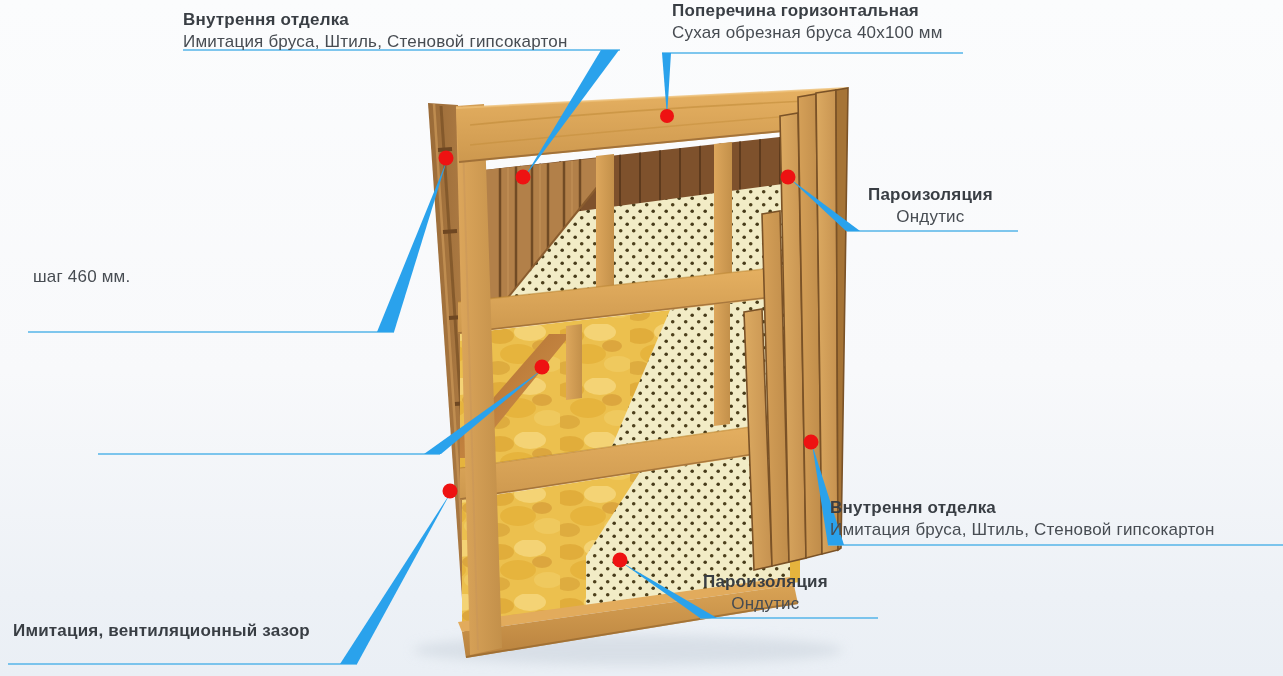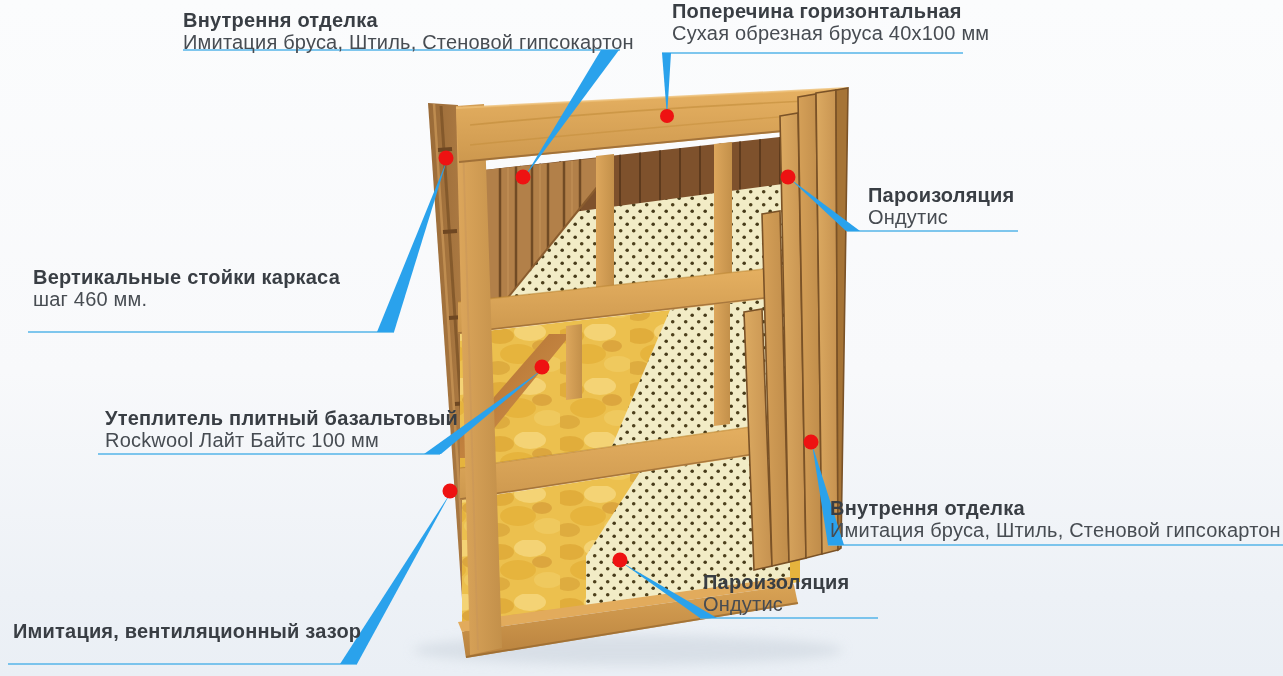--- a/index.html
+++ b/index.html
@@ -4,24 +4,24 @@
 <style>
   html,body{margin:0;padding:0;}
   body{font-family:"Liberation Sans", sans-serif;}
   .stage{
     position:relative;width:1283px;height:676px;overflow:hidden;
     background:linear-gradient(180deg,#fbfcfd 0%,#f8f9fb 55%,#edf1f6 88%,#eaeff5 100%);
   }
   .wall-svg{position:absolute;left:0;top:0;z-index:1;}
   .callout{
     position:absolute;z-index:3;white-space:nowrap;
-    font-size:20px;line-height:22px;letter-spacing:.2px;color:#474c52;
+    font-size:17px;line-height:22px;letter-spacing:.2px;color:#474c52;
   }
   .callout .t{font-weight:700;color:#393e44;}
-  .callout .d{font-weight:400;}
+  .callout .d{font-weight:400;text-align:center;}
 </style>
 </head>
 <body>
 
 <div class="stage">
 
   <svg class="wall-svg" width="1283" height="676" viewBox="0 0 1283 676" xmlns="http://www.w3.org/2000/svg">
     <defs>
       <linearGradient id="beamG" x1="0" y1="0" x2="0" y2="1">
         <stop offset="0" stop-color="#e6b162"></stop>
@@ -230,28 +230,23 @@
     <div class="t">Поперечина горизонтальная</div>
     <div class="d">Сухая обрезная бруса 40х100 мм</div>
   </div>
 
   <div class="callout" style="left:868px;top:184px;">
     <div class="t">Пароизоляция</div>
     <div class="d">Ондутис</div>
   </div>
 
   <div class="callout" style="left:33px;top:266px;">
-    <div class="t">Вертикальные стойки каркаса</div>
     <div class="d">шаг 460 мм.</div>
   </div>
 
-  <div class="callout" style="left:105px;top:407px;">
-    <div class="t">Утеплитель плитный базальтовый</div>
-    <div class="d">Rockwool Лайт Байтс 100 мм</div>
-  </div>
 
   <div class="callout" style="left:830px;top:497px;">
     <div class="t">Внутрення отделка</div>
     <div class="d">Имитация бруса, Штиль, Стеновой гипсокартон</div>
   </div>
 
   <div class="callout" style="left:703px;top:571px;">
     <div class="t">Пароизоляция</div>
     <div class="d">Ондутис</div>
   </div>

